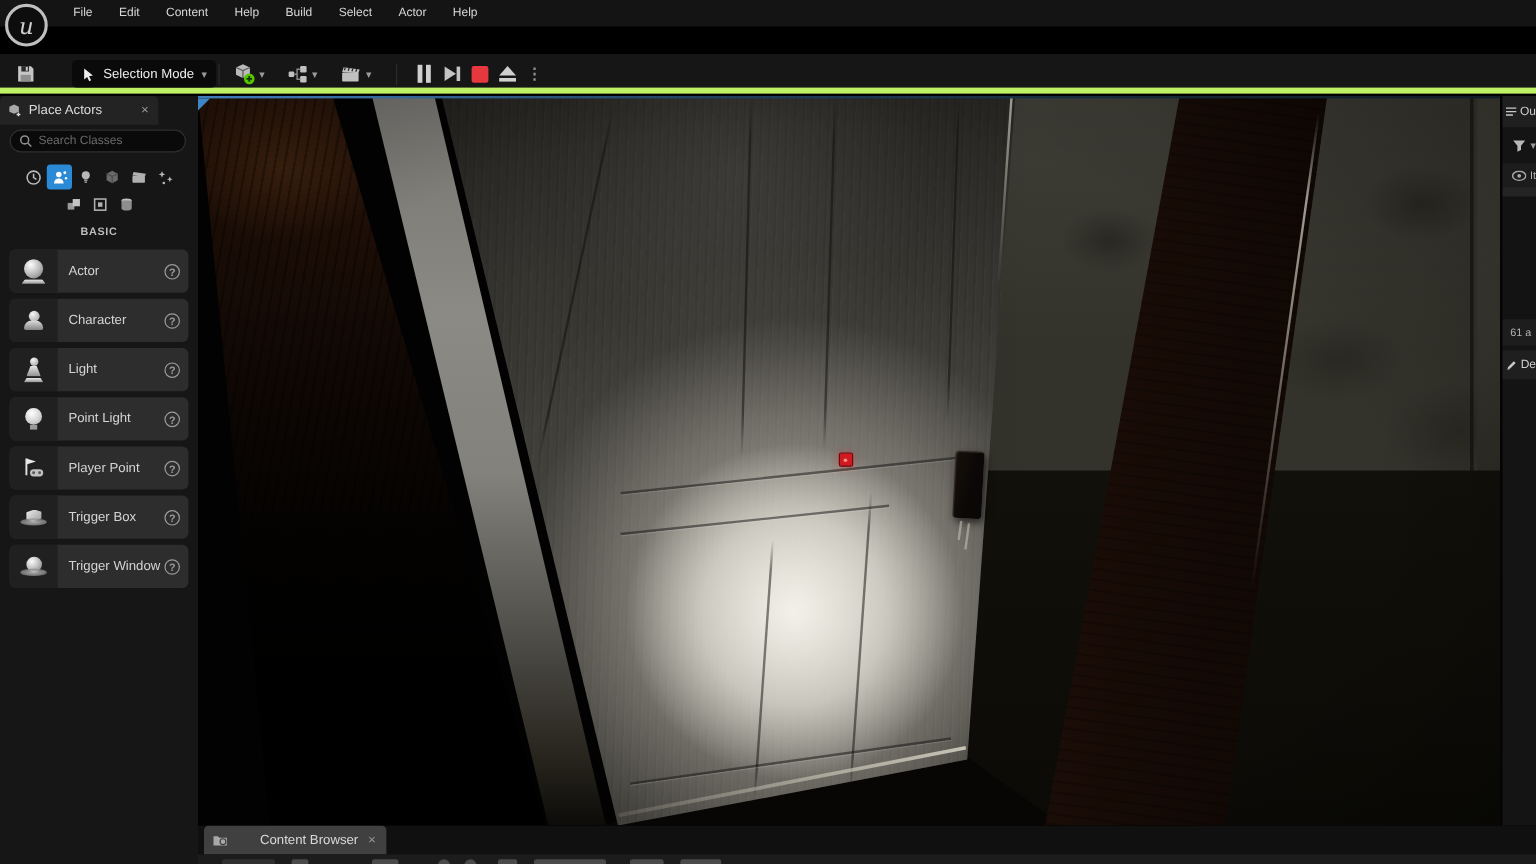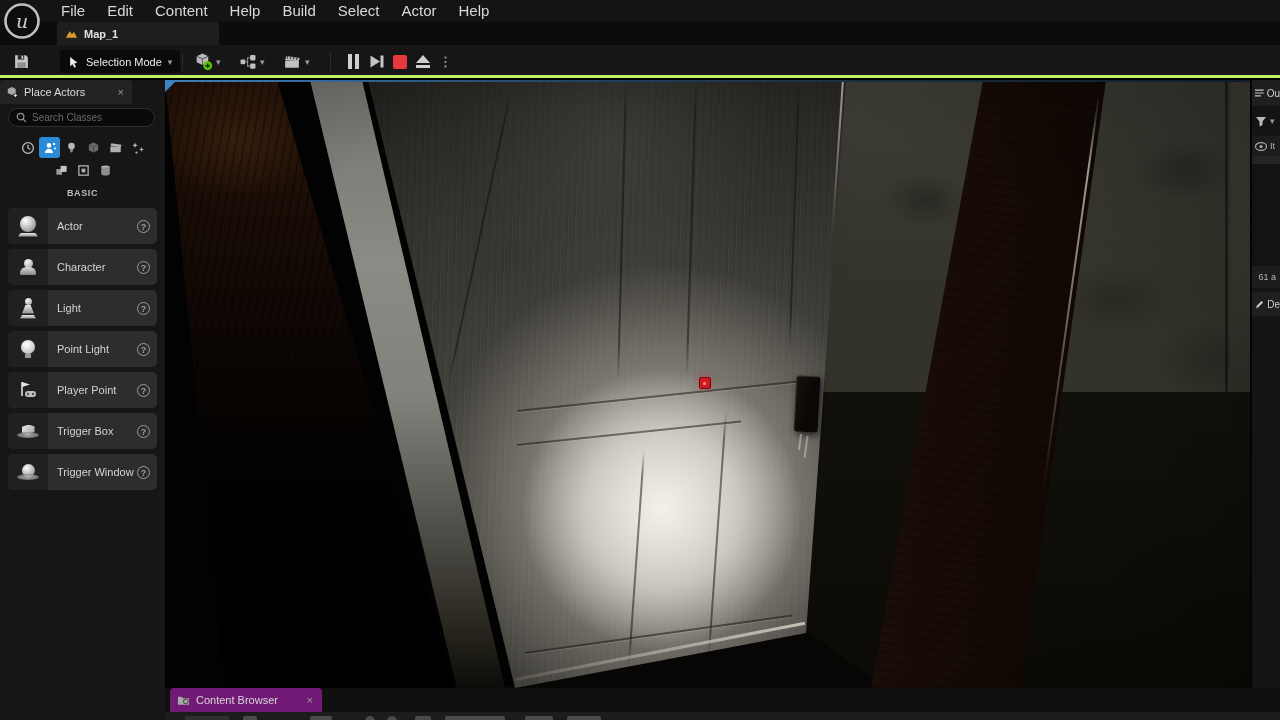--- a/index.html
+++ b/index.html
@@ -2,27 +2,27 @@
 <html><head>
 <meta charset="utf-8">
 <style>
   * { margin:0; padding:0; box-sizing:border-box; }
   html,body { background:#000; }
   body { font-family:"Liberation Sans", sans-serif; }
   #app { position:relative; width:1280px; height:720px; background:#000; overflow:hidden; }
 
   
   .menubar { position:absolute; left:0; top:0; width:1280px; height:22px; background:#141414; display:flex; align-items:center; padding-left:50px; }
-  .mi { font-size:15px; color:#d8d8d8; padding:0 11px; height:22px; line-height:22px; cursor:default; }
+  .mi { font-size:10px; color:#d8d8d8; padding:0 11px; height:22px; line-height:22px; cursor:default; }
   .tabrow { position:absolute; left:0; top:22px; width:1280px; height:23px; background:#0c0c0c; }
   .level-tab { position:absolute; left:57px; top:0; width:162px; height:23px; background:#1e1e1e; display:flex; align-items:center; gap:6px; padding-left:8px; border-radius:3px 3px 0 0; }
   .level-tab span { font-size:11px; color:#e2e2e2; font-weight:bold; }
   .logo { position:absolute; left:2px; top:1px; width:40px; height:40px; z-index:5; }
 
-  .toolbar { position:absolute; left:0; top:45px; width:1280px; height:33px; background:#161616; border-bottom:3px solid #bef264; }
+  .toolbar { position:absolute; left:0; top:45px; width:1280px; height:33px; background:#161616; border-bottom:5px solid #bef264; }
   .tb-abs { position:absolute; display:flex; align-items:center; }
   .save-btn { left:8px; top:4px; width:26px; height:25px; justify-content:center; border-radius:3px; }
   .mode-pill { left:60px; top:5px; height:23px; background:#0a0a0a; border-radius:4px; padding:0 8px; gap:6px; }
   .mode-pill .lbl { font-size:11px; color:#ececec; }
   .chev { font-size:9px; color:#9a9a9a; }
   .tb-group { top:4px; height:25px; gap:3px; padding:0 3px; border-radius:3px; }
   .tb-sep { position:absolute; top:8px; width:1px; height:18px; background:#2b2b2b; }
   .play-cluster { left:340px; top:3px; height:27px; gap:9px; padding:0 8px; }
   .pause-bars { display:flex; gap:3px; } .pause-bars i { display:block; width:4px; height:15px; background:#cfcfcf; }
   .stop-sq { width:14px; height:14px; border-radius:2px; background:#e8383f; }
@@ -113,27 +113,27 @@
   #sliver { clip-path:polygon(145px 0px,197px 0px,340px 608px,292px 608px);
     background:linear-gradient(to bottom,#767470 0%,#8c8a84 30%,#83817b 52%,#54524d 72%,#232119 92%,#0c0b09 100%); }
   .vp-topline { position:absolute; left:0; top:0; width:1085px; height:2px;
     background:linear-gradient(to right,#3f7fbc,#20405e 40%,#152837 75%, #101c28); }
   .vp-corner { position:absolute; left:0; top:2px; width:0; height:0; border-top:10px solid #3f86c6; border-right:10px solid transparent; }
   .vignette { background:radial-gradient(ellipse 900px 560px at 45% 55%, transparent 55%, rgba(0,0,0,.45) 100%); }
 
   
   .strip-div { position:absolute; left:1250px; top:80px; width:2px; height:608px; background:#040404; }
   .right-strip { position:absolute; left:1252px; top:80px; width:28px; height:608px; background:#141414; overflow:hidden; }
-  .rs-row { position:absolute; left:0; width:28px; display:flex; align-items:center; gap:3px; padding-left:3px; white-space:nowrap; }
+  .rs-row { position:absolute; left:0; width:28px; display:flex; align-items:center; gap:3px; padding-left:3px; white-space:nowrap;justify-content:flex-end; }
   .rs-txt { font-size:10px; color:#cfcfcf; }
   .rs-txt.dim { font-size:9px; color:#b5b5b5; }
 
   
   .bottom-dock { position:absolute; left:165px; top:688px; width:1115px; height:32px; background:#101010; overflow:hidden; }
-  .cb-tab { position:absolute; left:5px; top:0; width:152px; height:24px; background:#701a75; border-radius:4px 4px 0 0; display:flex; align-items:center; gap:6px; padding:0 7px; }
+  .cb-tab { position:absolute; left:5px; top:0; width:152px; height:24px; background:#404040; border-radius:4px 4px 0 0; display:flex; align-items:center; gap:6px; padding:0 7px;text-align:right; }
   .cb-tab .t { font-size:11px; color:#d8d8d8; flex:1; white-space:nowrap; overflow:hidden; }
   .dock-bar { position:absolute; left:0; top:24px; width:1115px; height:8px; background:#1c1c1c; }
   .blob { position:absolute; top:28px; background:#4a4a4a; border-radius:2px; height:10px; }
   .blob.pill { background:#2f2f2f; }
 </style>
 </head>
 <body>
 
 <div id="app">
 
@@ -146,28 +146,20 @@
     <div class="mi">Select</div>
     <div class="mi">Actor</div>
     <div class="mi">Help</div>
   </div>
 
   <svg class="logo" viewBox="0 0 40 40">
     <circle cx="20" cy="20" r="16.5" fill="#0d0d0d" stroke="#bfbfbf" stroke-width="2.6"></circle>
     <text x="20" y="27" font-size="19" fill="#cfcfcf" text-anchor="middle" font-family="DejaVu Serif, serif" font-style="italic">u</text>
   </svg>
 
-  <div class="tabrow">
-    <div class="level-tab">
-      <svg width="13" height="13" viewBox="0 0 14 14">
-        <path d="M1 11.5 5 4.5l2.6 3.2L9.6 5l3.4 6.5z" fill="#d79b2e"></path>
-      </svg>
-      <span>Map_1</span>
-    </div>
-  </div>
 
   <div class="toolbar">
     <div class="tb-abs save-btn">
       <svg width="17" height="17" viewBox="0 0 16 16">
         <path d="M2 2h10l2 2v10H2z" fill="#c6c6c6"></path>
         <rect x="4.5" y="2" width="6" height="4.2" fill="#2a2a2a"></rect>
         <rect x="8" y="2.6" width="1.6" height="3" fill="#c6c6c6"></rect>
         <rect x="4" y="8.8" width="8" height="5.2" fill="#8f8f8f"></rect>
       </svg>
     </div>

